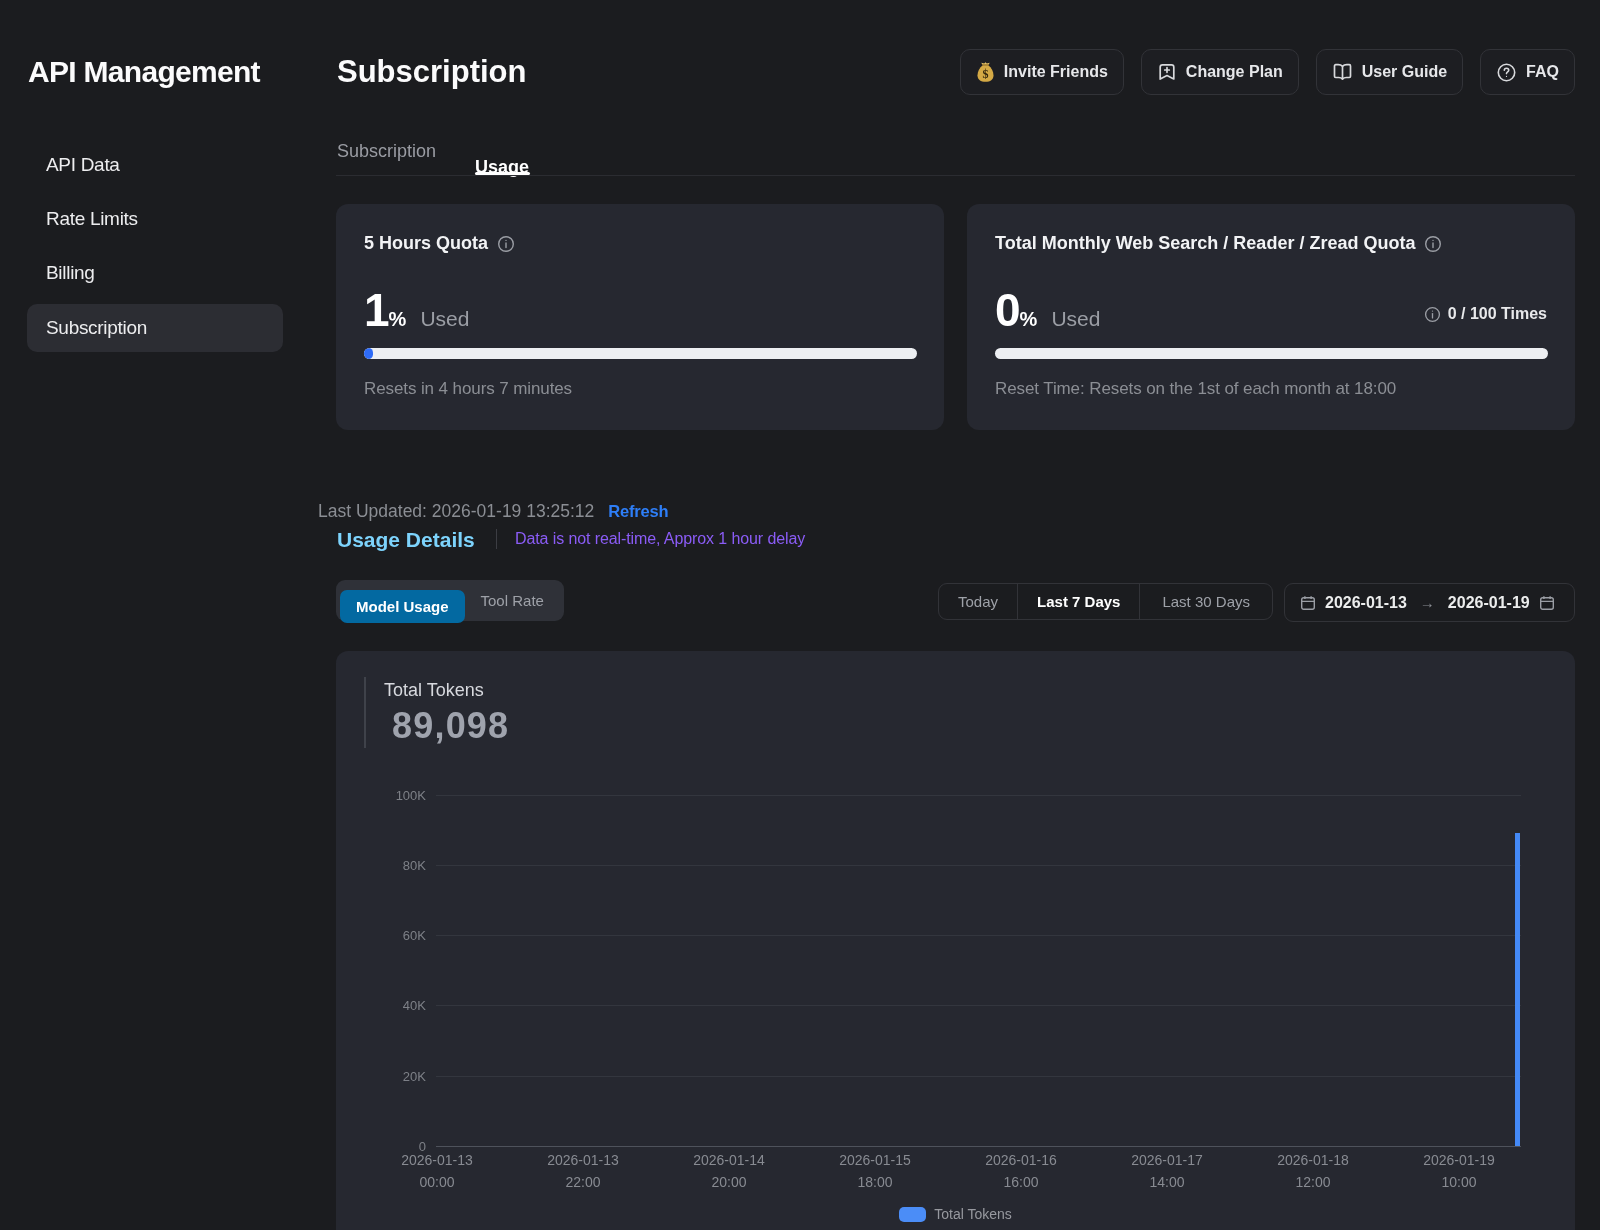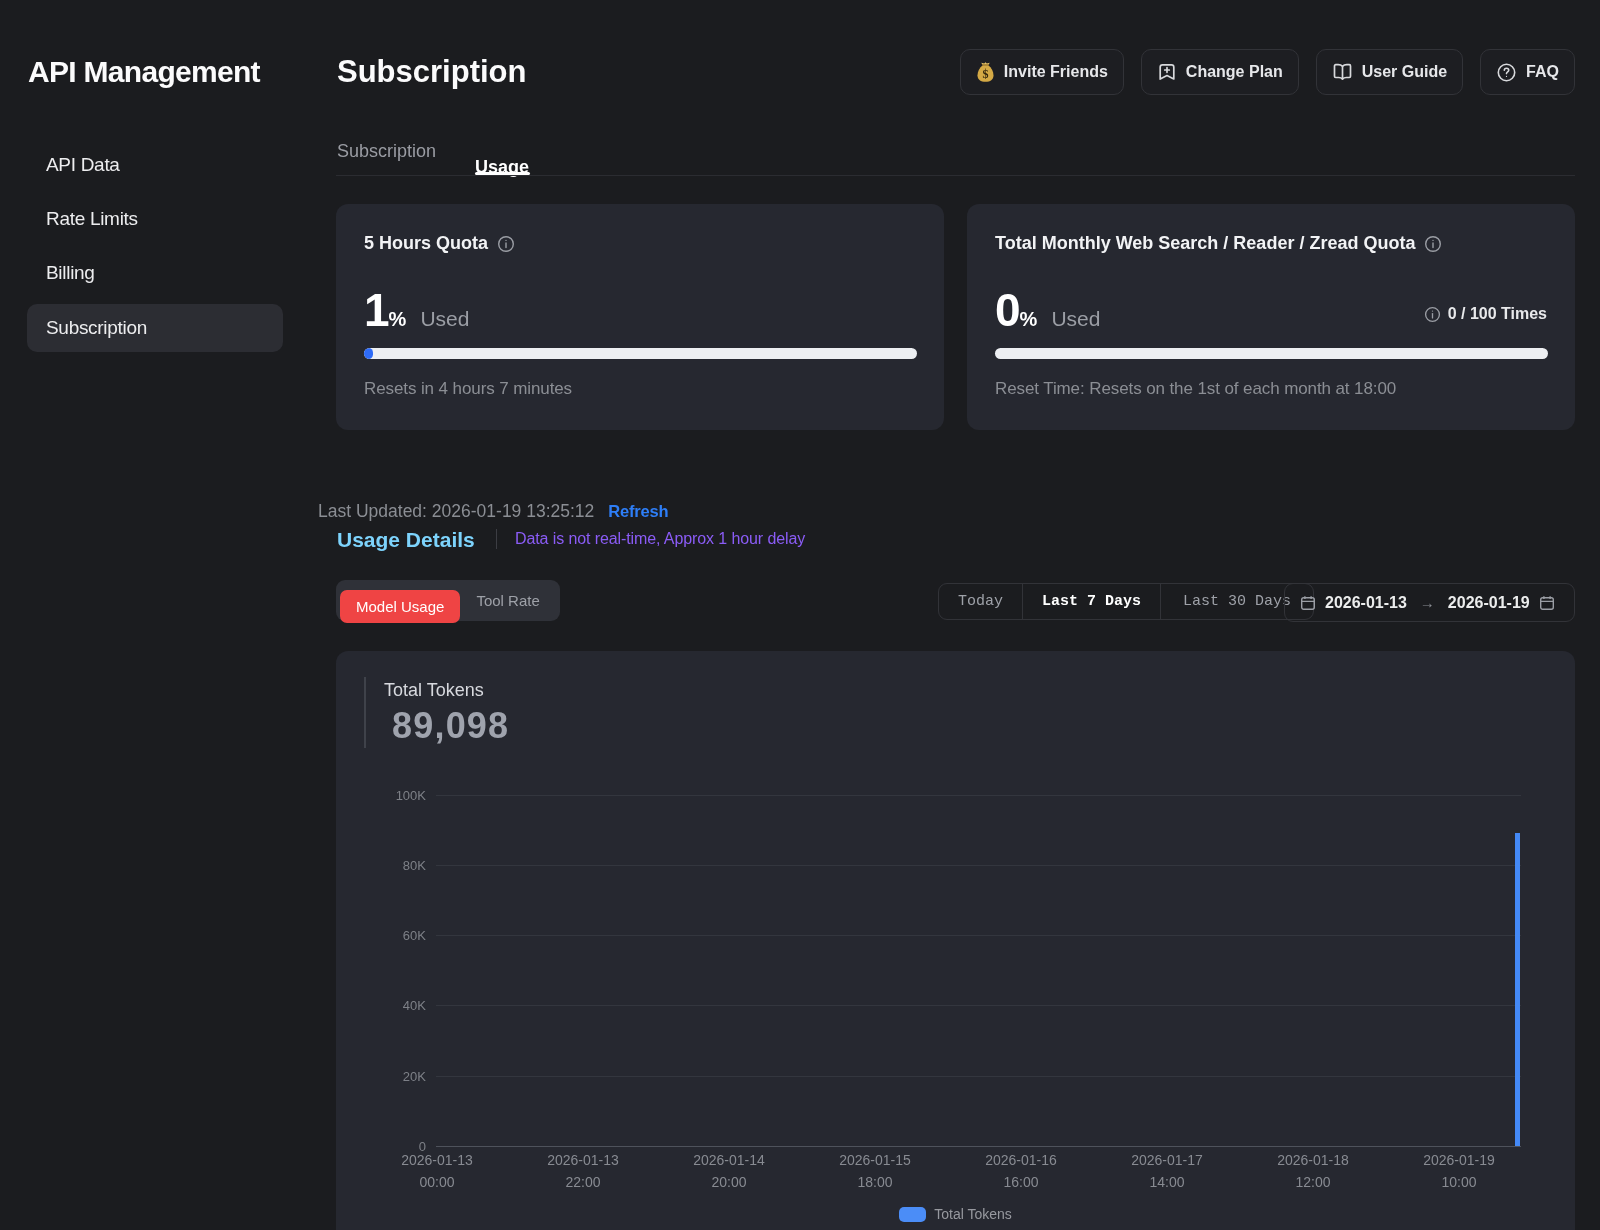--- a/index.html
+++ b/index.html
@@ -52,25 +52,25 @@
   
   #lastupd { left:318px; top:456px; font-size:17.5px; color:#8b8e94;margin-top:45px; }
   #refresh { color:#2e7ef7; font-size:16.5px; font-weight:600; margin-left:14px; letter-spacing:-0.2px; }
   #ud-title { left:337px; top:528px; font-size:21px; font-weight:700; color:#7dd3fc; }
   #ud-div { left:496px; top:529px; width:1px; height:20px; background:#3c3d43; }
   #ud-desc { left:515px; top:530px; font-size:16px; color:#8b5cf6; letter-spacing:-0.1px; }
 
   
   #seg { left:336px; top:580px; height:41px; background:#2f3138; border-radius:9px; display:flex; align-items:center; padding:0 4px; }
   .seg-item { height:33px; display:flex; align-items:center; padding:0 16px; font-size:15px; border-radius:7px; }
-  .seg-item.on { background:#ef4444; color:#fff; font-weight:400;margin-top:12px; }
+  .seg-item.on { background:#0369a1; color:#fff; font-weight:700;margin-top:12px; }
   .seg-item.off { color:#9ea1a8; font-weight:500; }
 
   
-  #rangegrp { left:938px; top:583px; height:37px; border:1px solid #323338; border-radius:9px; display:flex; align-items:stretch;font-family:Liberation Mono, monospace; }
+  #rangegrp { left:938px; top:583px; height:37px; border:1px solid #323338; border-radius:9px; display:flex; align-items:stretch; }
   .rg-item { display:flex; align-items:center; padding:0 19px; font-size:15px; color:#9ea1a8; }
   .rg-item.on { color:#fff; font-weight:700; }
   .rg-item:last-child { padding:0 22px; }
   .rg-sep { width:1px; background:#323338; }
 
   #datepick { left:1284px; top:583px; width:291px; height:39px; border:1px solid #323338; border-radius:9px; display:flex; align-items:center; padding:0 15px; gap:9px; font-size:16px; font-weight:600; color:#eceded; }
   .arrow { color:#8b8e94; font-weight:400; font-size:15px; padding:0 4px; }
 
   
   #chartcard { left:336px; top:651px; width:1239px; height:579px; border-radius:12px 12px 0 0; background:#262830; }

